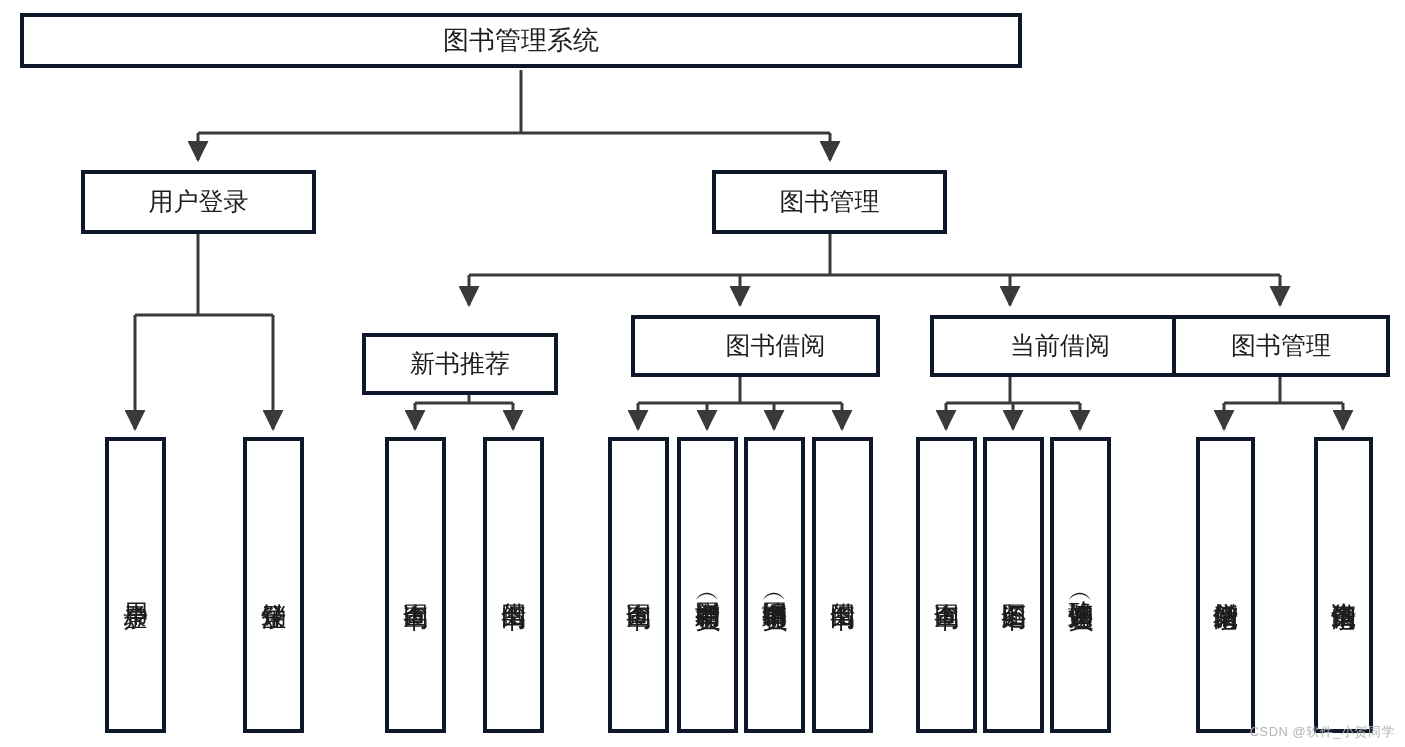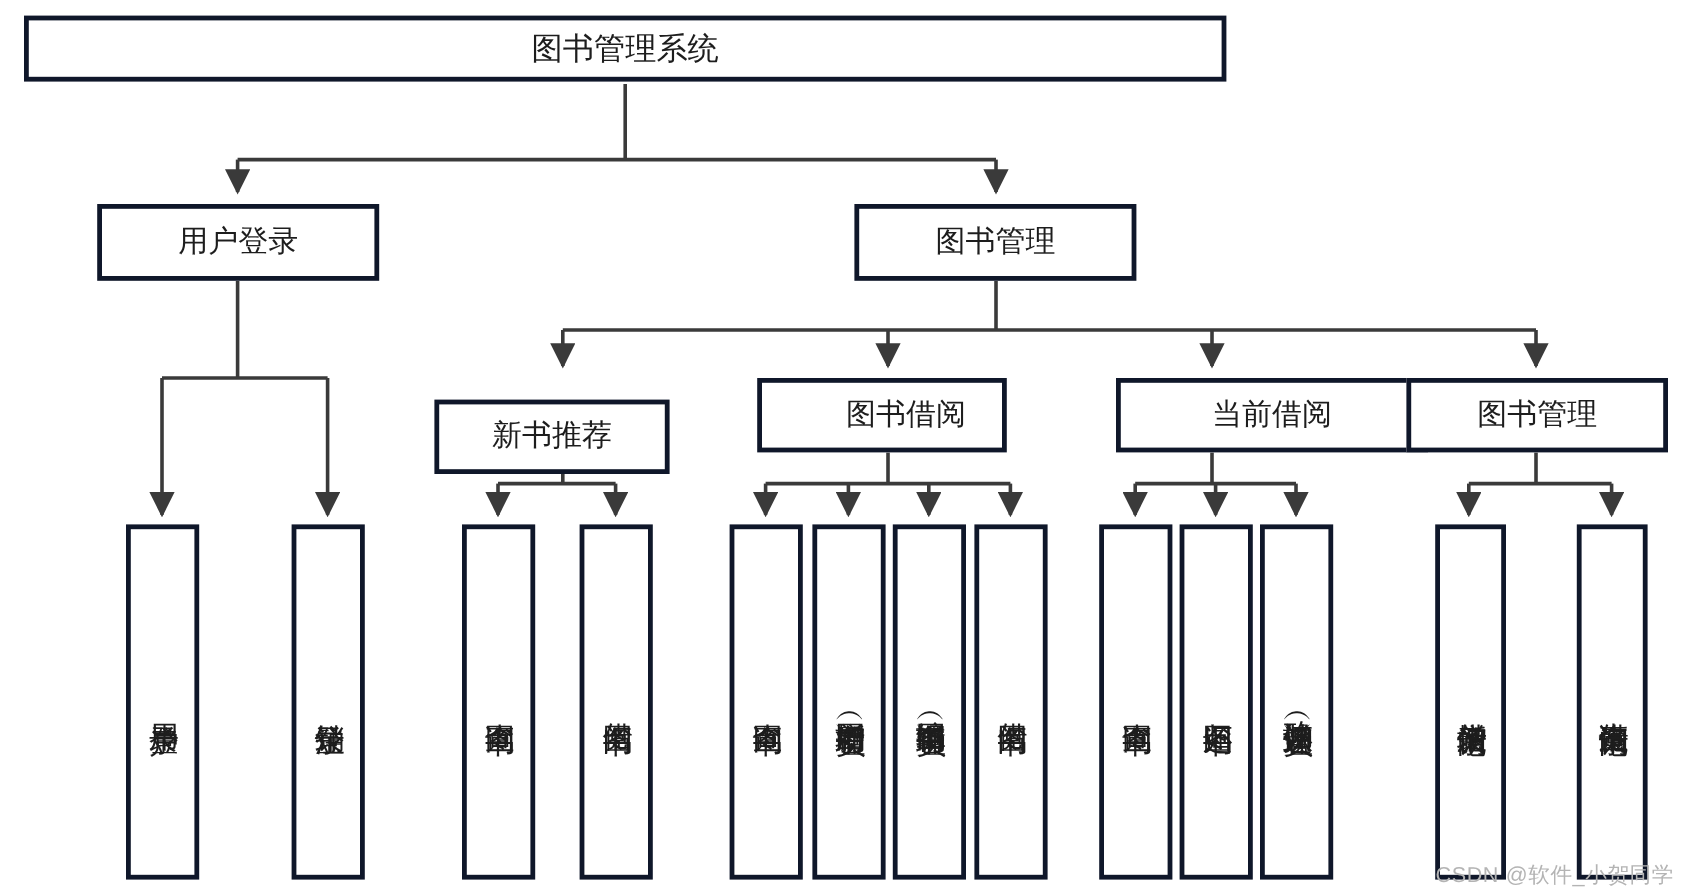--- a/index.html
+++ b/index.html
@@ -55,21 +55,21 @@
     white-space: normal;
     max-height: 100%;
   }
   .node.root .label {
     font-size: 26px;
   }
   #watermark {
     position: absolute;
     right: 10px;
     bottom: 6px;
-    font-size: 18px;
+    font-size: 13px;
     color: #b4b4b4;
     letter-spacing: 0.5px;
     white-space: nowrap;
     pointer-events: none;
     text-align: center;
   }
 </style>
 </head>
 <body>
 
@@ -132,21 +132,21 @@
   <div class="node horiz" style="left:81px; top:170px; width:235px; height:64px;">
     <span class="label">用户登录</span>
   </div>
   <div class="node horiz" style="left:712px; top:170px; width:235px; height:64px;">
     <span class="label">图书管理</span>
   </div>
 
   <div class="node horiz" style="left:362px; top:333px; width:196px; height:62px;">
     <span class="label">新书推荐</span>
   </div>
-  <div class="node horiz" style="left:631px; top:315px; width:208px; height:62px;padding-left:40px;">
+  <div class="node horiz" style="left:631px; top:315px; width:249px; height:62px;padding-left:40px;">
     <span class="label">图书借阅</span>
   </div>
   <div class="node horiz" style="left:930px; top:315px; width:260px; height:62px;">
     <span class="label">当前借阅</span>
   </div>
   <div class="node horiz" style="left:1172px; top:315px; width:218px; height:62px;">
     <span class="label">图书管理</span>
   </div>
 
   <div class="node vert" style="left:105px; top:437px; width:61px; height:296px;">

